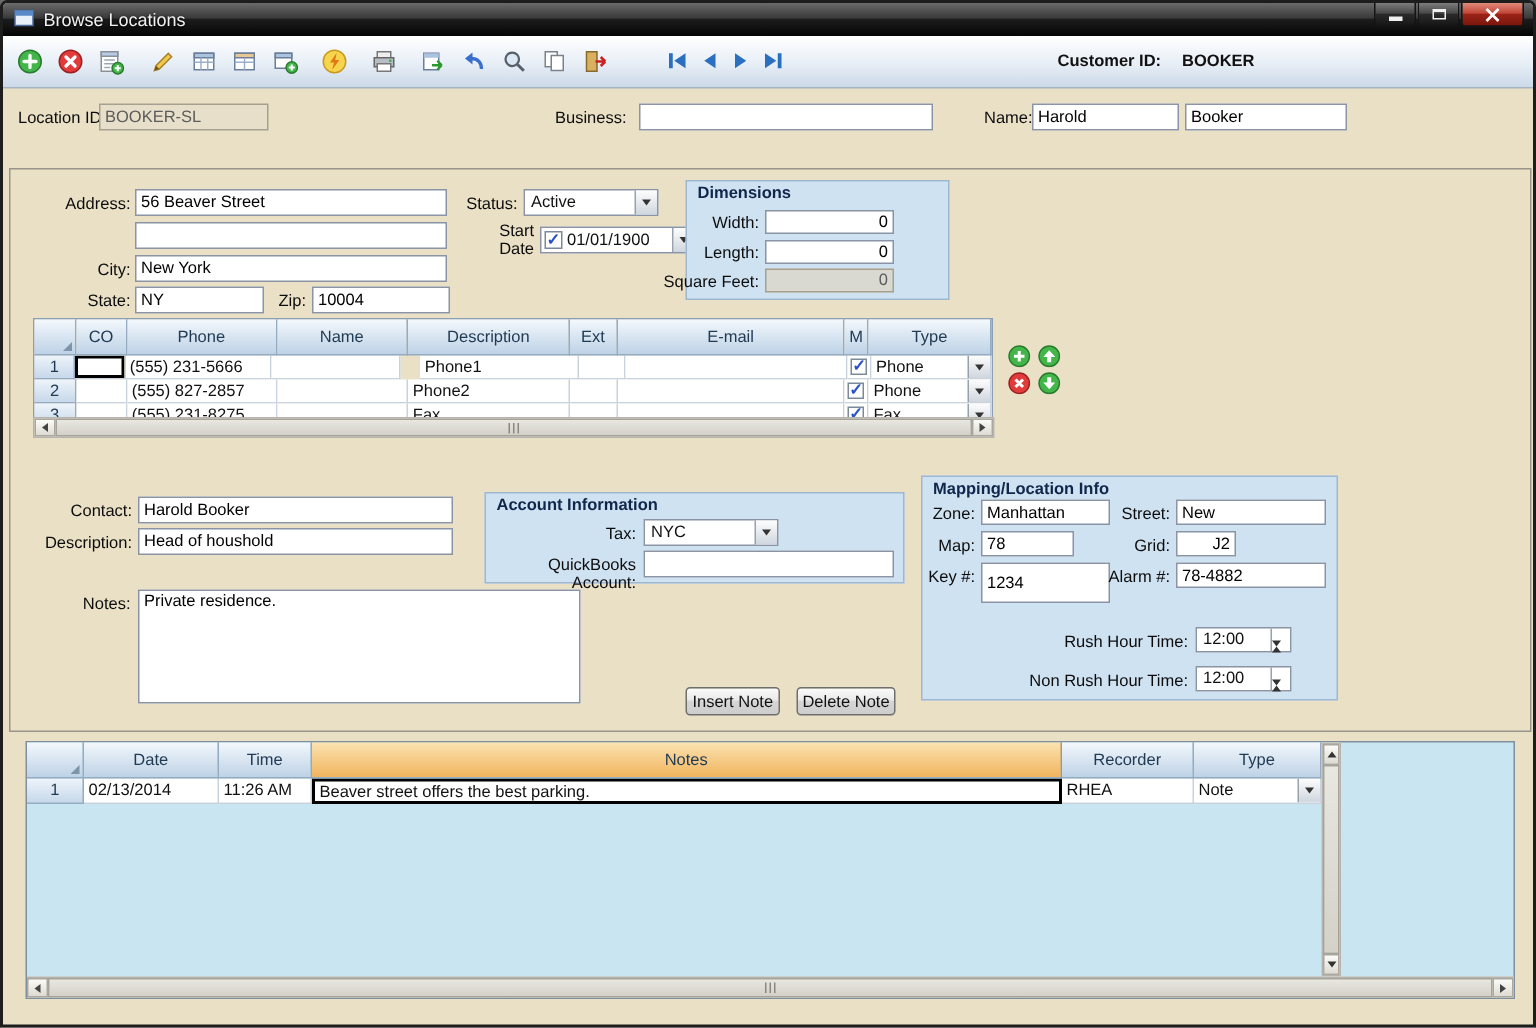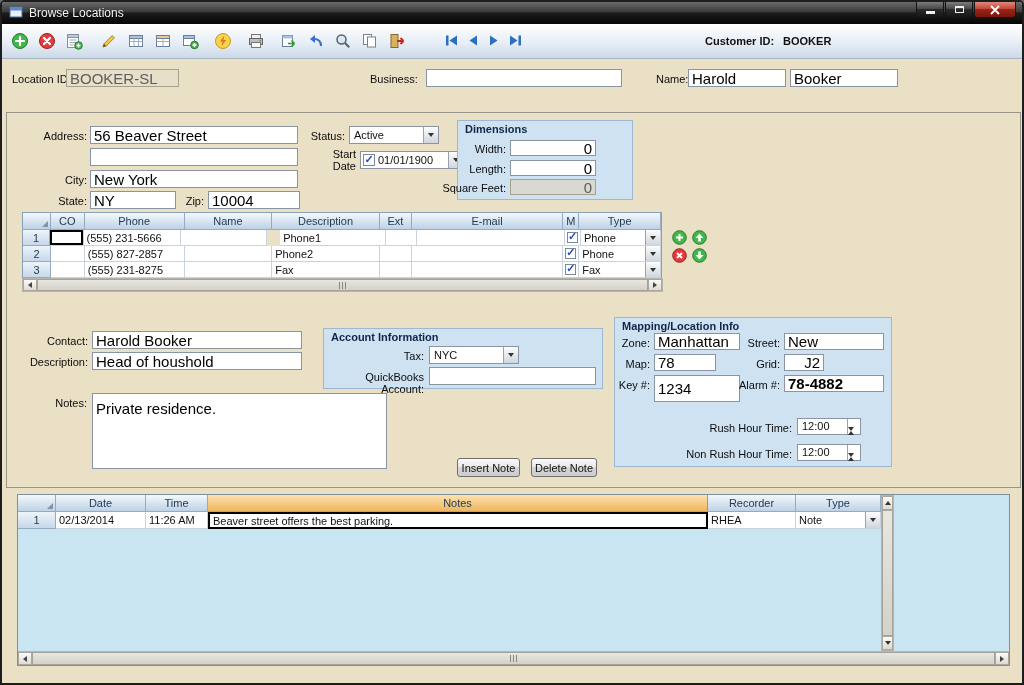--- a/index.html
+++ b/index.html
@@ -24,27 +24,27 @@
   .glyph-max { width:9px; height:7px; border:1px solid #f0f0f0; border-top:2px solid #f0f0f0; }
 
   
   .toolbar { position:absolute; left:0; top:22px; width:100%; height:35px;
     background:linear-gradient(#ffffff,#e7eef6 55%,#ccd9e8);
     border-bottom:1px solid #a7b4c2; }
   .tb-icons { position:absolute; left:8px; top:7px; display:flex; align-items:center; gap:7px; }
   .tbi { width:20px; height:20px; display:flex; align-items:center; justify-content:center; border-radius:3px; }
   .nav-cluster { position:absolute; left:442px; top:8px; display:flex; align-items:center; gap:5px; }
   .navi { width:16px; height:16px; display:flex; align-items:center; justify-content:center; }
-  .custid { position:absolute; left:703px; top:11px; display:flex; gap:9px; font-weight:bold; font-size:11px; }
+  .custid { position:absolute; left:703px; top:11px; display:flex; gap:14px; font-weight:bold; font-size:11px; }
 
   
   .lbl { position:absolute; font-size:11px; color:#0c0c0c; white-space:pre-line; }
   .r { text-align:right; }
   .inp { position:absolute; height:18px; background:#fff; border:1px solid #8a94a4;
-         font-family:inherit; font-size:15px; padding:6px 3px; outline:none; }
+         font-family:inherit; font-size:11px; padding:1px 3px; outline:none; }
   .inp.dis { background:#e7dfc9; color:#5c5c5c; border-color:#a6a08e; }
   .inp.num { text-align:right; }
   .combo { position:absolute; height:18px; background:#fff; border:1px solid #8a94a4;
            display:flex; align-items:center; }
   .combo .cv { flex:1; padding-left:4px; }
   .dd-btn { width:15px; height:100%; border-left:1px solid #98a2ae;
     background:linear-gradient(#fdfdfd,#cfd6de); display:flex; align-items:center; justify-content:center; }
   .tri-down { width:0; height:0; border-left:3.5px solid transparent; border-right:3.5px solid transparent; border-top:4.5px solid #333; }
   .tri-up   { width:0; height:0; border-left:3.5px solid transparent; border-right:3.5px solid transparent; border-bottom:4.5px solid #333; }
   .tri-left { width:0; height:0; border-top:3.5px solid transparent; border-bottom:3.5px solid transparent; border-right:4.5px solid #444; }
@@ -67,21 +67,21 @@
   .tabs { position:absolute; left:6px; top:92px; display:flex; align-items:flex-end; height:19px; }
   .tab { height:17px; padding:0 9px; margin-right:2px; display:flex; align-items:center;
     background:linear-gradient(#efe9d8,#d3cab0); border:1px solid #8d897b; border-bottom:none;
     border-radius:3px 3px 0 0; color:#222; }
   .tab.active { height:19px; background:#ece2ca; position:relative; z-index:3; }
   .panel { position:absolute; left:4px; top:110px; width:1015px; height:376px;
     border:1px solid #98948a; background:#eae0c6; }
 
   
   .g-row { display:flex; height:16px; }
-  .g-row.head { height:17px; }
+  .g-row.head { height:24px; }
   .g-h { background:linear-gradient(#f3f8fc,#bed2e6); border-right:1px solid #94abc2; border-bottom:1px solid #94abc2;
          display:flex; align-items:center; justify-content:center; color:#223b55; position:relative; }
   .g-h.orange { background:linear-gradient(#fbe2b0,#f0b55e); border-right-color:#c69344; }
   .g-rh { background:linear-gradient(#eef4fa,#c6d8ea); border-right:1px solid #94abc2; border-bottom:1px solid #94abc2;
           display:flex; align-items:center; justify-content:center; color:#223b55; }
   .g-c { background:#fff; border-right:1px solid #c9d3dd; border-bottom:1px solid #c9d3dd;
          display:flex; align-items:center; padding:0 3px; overflow:hidden; white-space:nowrap; }
   .g-c.ctr { justify-content:center; padding:0; }
   .sel-cell { width:100%; height:100%; background:#fff; border:2px solid #000; }
   .sel-note { border:2px solid #000; font-weight:normal; }
@@ -443,21 +443,21 @@
   <input class="inp abs" style="left: 652px; top: 331px; width: 86px; height: 17px;" value="Manhattan">
   <span class="lbl r" style="left:734px; top:335px; width:44px;">Street:</span>
   <input class="inp abs" style="left: 782px; top: 331px; width: 100px; height: 17px;" value="New">
   <span class="lbl r" style="left:602px; top:356px; width:46px;">Map:</span>
   <input class="inp abs" style="left: 652px; top: 352px; width: 62px; height: 17px;" value="78">
   <span class="lbl r" style="left:734px; top:356px; width:44px;">Grid:</span>
   <input class="inp abs" style="left: 782px; top: 352px; width: 40px; height: 17px; text-align: right;" value="J2">
   <span class="lbl r" style="left:602px; top:377px; width:46px;">Key #:</span>
   <input class="inp abs" style="left: 652px; top: 373px; width: 86px; height: 27px;" value="1234">
   <span class="lbl r" style="left:730px; top:377px; width:48px;">Alarm #:</span>
-  <input class="inp abs" style="left: 782px; top: 373px; width: 100px; height: 17px; font-weight: bold;" value="78-4882">
+  <input class="inp abs" style="left: 782px; top: 373px; width: 100px; height: 17px;" value="78-4882">
   <span class="lbl r" style="left:690px; top:420px; width:100px;">Rush Hour Time:</span>
   <div class="spin" style="left:795px; top:416px; width:64px;">
     <span class="sv">12:00</span>
     <span class="sb">
         <span><span class="tri-up"></span></span>
         <span><span class="tri-down"></span></span>
       </span>
   </div>
   <span class="lbl r" style="left:660px; top:446px; width:130px;">Non Rush Hour Time:</span>
   <div class="spin" style="left:795px; top:442px; width:64px;">

